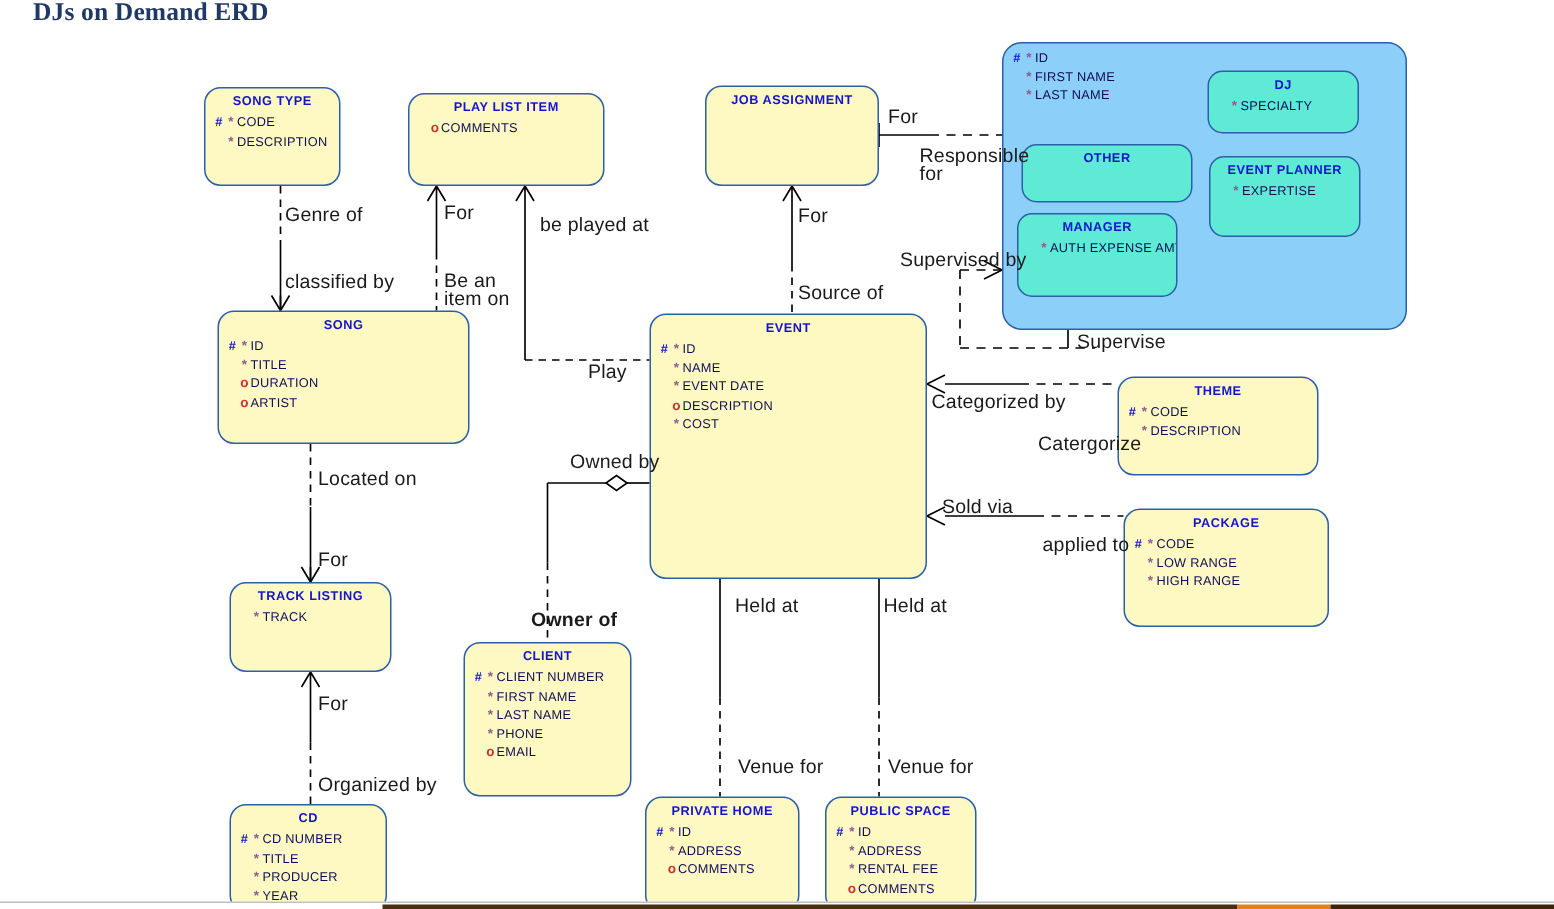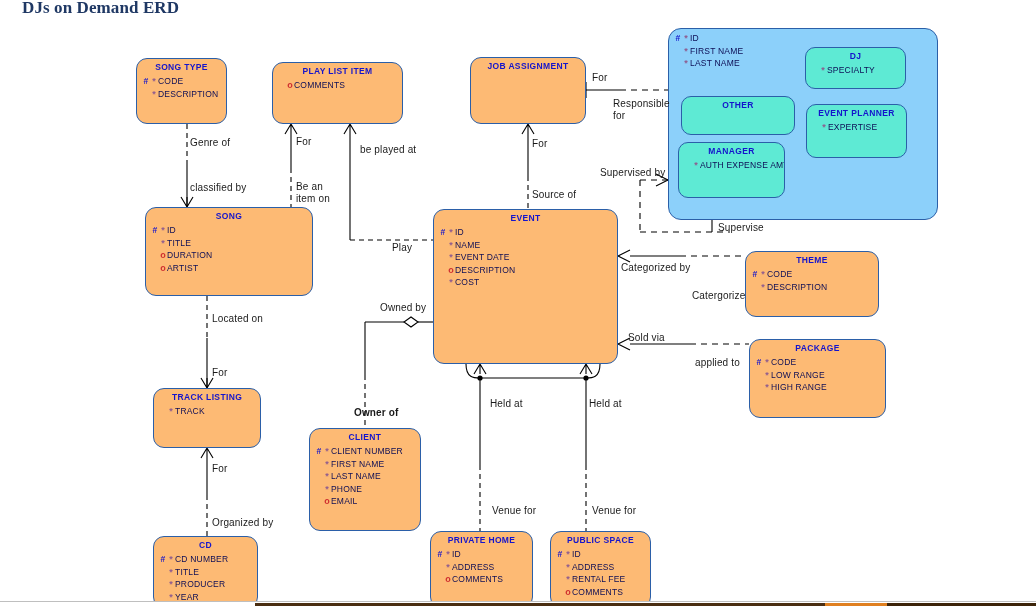--- a/index.html
+++ b/index.html
@@ -33,21 +33,21 @@
   #lines {
     position: absolute;
     left: 0; top: 0;
     width: 1036px; height: 606px;
     pointer-events: none;
   }
   
   .entity {
     position: absolute;
     box-sizing: border-box;
-    background: #fdba74;
+    background: #fef9c3;
     border: 1px solid #2B5FA8;
     border-radius: 11px;
     overflow: hidden;
   }
   .entity.super {
     background: #8CD0FA;
     border-radius: 13px;
   }
   .entity.sub {
     background: #5eead4;
@@ -83,21 +83,21 @@
   }
   .m-pk  { color: #1414CC; }
   .m-req { color: #8E5B8E; font-size: 9px; }
   .m-opt { color: #D03030; font-size: 9px; }
   .m-none{ color: transparent; }
   .attr .txt { margin-left: 0px; }
   
   
   .rlabel {
     position: absolute;
-    font-size: 10px;
+    font-size: 13px;
     color: #1A1A1A;
     font-family: "Liberation Sans", sans-serif;
     white-space: nowrap;
     letter-spacing: .15px;
     line-height: 11px;
   }
   
   #footer-strip {
     position: absolute;
     left: 0; bottom: 0;
@@ -249,21 +249,21 @@
       </div>
       <div class="entity" style="left: 145px; top: 207px; width: 168px; height: 89px;">
         <div class="ent-title">SONG</div>
         <div class="attrs">
           <span class="attr"><span class="mark m-pk">#</span><span class="mark m-req">*</span><span class="txt">ID</span></span>
           <span class="attr"><span class="mark m-none">&nbsp;</span><span class="mark m-req">*</span><span class="txt">TITLE</span></span>
           <span class="attr"><span class="mark m-none">&nbsp;</span><span class="mark m-opt">o</span><span class="txt">DURATION</span></span>
           <span class="attr"><span class="mark m-none">&nbsp;</span><span class="mark m-opt">o</span><span class="txt">ARTIST</span></span>
         </div>
       </div>
-      <div class="entity" style="left: 433px; top: 209px; width: 185px; height: 155px;">
+      <div class="entity" style="left: 433px; top: 209px; width: 185px; height: 177px;">
         <div class="ent-title">EVENT</div>
         <div class="attrs">
           <span class="attr"><span class="mark m-pk">#</span><span class="mark m-req">*</span><span class="txt">ID</span></span>
           <span class="attr"><span class="mark m-none">&nbsp;</span><span class="mark m-req">*</span><span class="txt">NAME</span></span>
           <span class="attr"><span class="mark m-none">&nbsp;</span><span class="mark m-req">*</span><span class="txt">EVENT DATE</span></span>
           <span class="attr"><span class="mark m-none">&nbsp;</span><span class="mark m-opt">o</span><span class="txt">DESCRIPTION</span></span>
           <span class="attr"><span class="mark m-none">&nbsp;</span><span class="mark m-req">*</span><span class="txt">COST</span></span>
         </div>
       </div>
       <div class="entity" style="left: 745px; top: 251px; width: 134px; height: 66px;">

